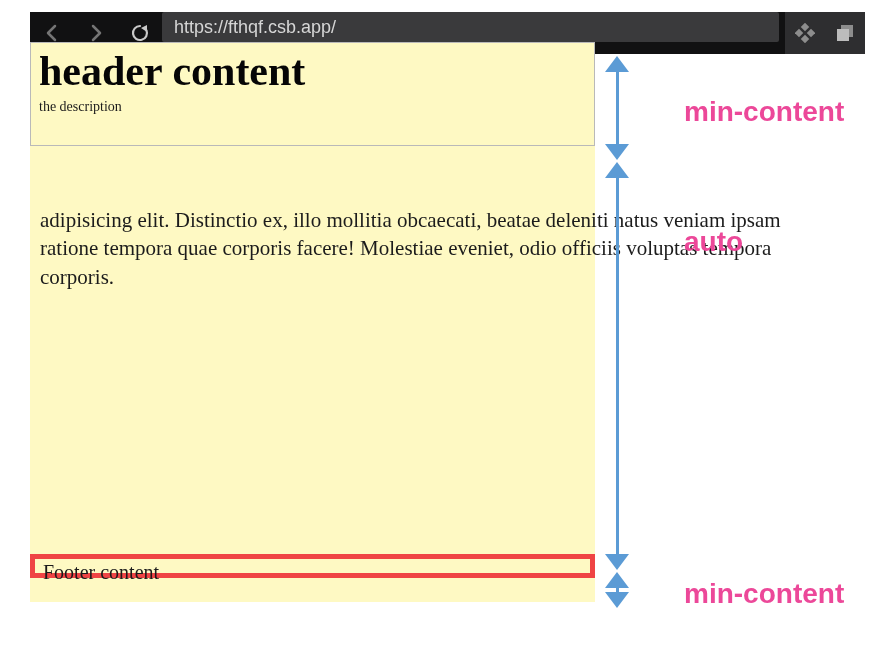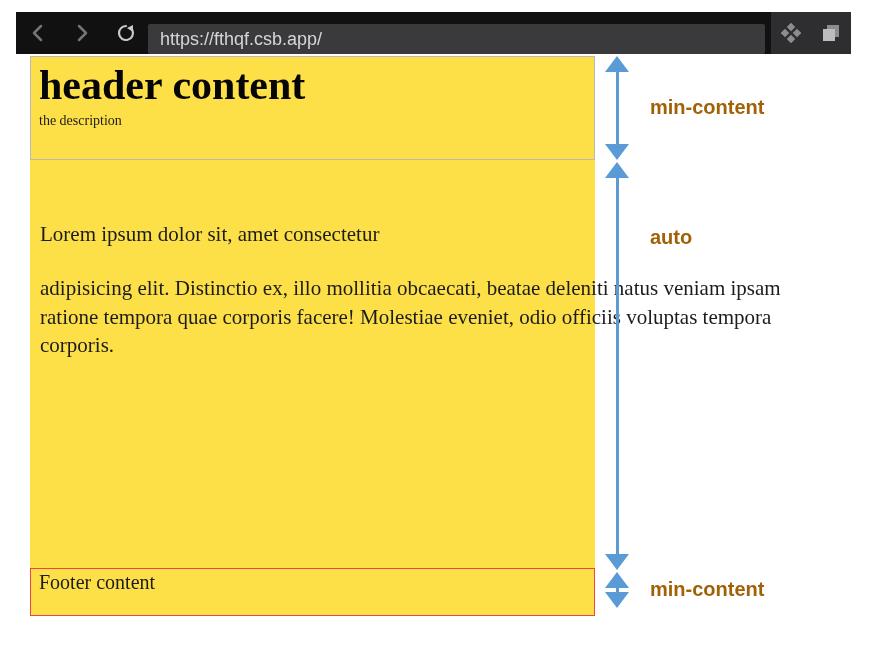--- a/index.html
+++ b/index.html
@@ -5,24 +5,24 @@
   * { box-sizing: border-box; }
   html, body {
     margin: 0; padding: 0; width: 876px; height: 662px;
     font-family: "Times New Roman", Times, serif;
     background: #fff;
   }
   .stage { position: relative; width: 876px; height: 662px; }
 
   
   .toolbar {
-    position: absolute; left: 16px; top: 12px;
+    position: absolute; left: 30px; top: 12px;
     width: 835px; height: 42px;
     background: #111112;
-    display: flex; align-items: flex-end;
+    display: flex; align-items: flex-start;
     font-family: Arial, Helvetica, sans-serif;
     color: #c9c9c9;
   }
   .tool-btn {
     width: 44px; height: 42px;
     display: flex; align-items: center; justify-content: center;
     color: #8a8a8a;
   }
   .tool-btn.light { color: #d0d0d0; }
   .tool-btn svg { display: block; }
@@ -40,23 +40,23 @@
   .right-btn {
     width: 40px; height: 42px;
     display:flex; align-items:center; justify-content:center;
     background: #111112;
   }
   .right-btn.accent { background: #2e2e30; }
   .right-btn svg { display: block; }
 
   
   .page {
-    position: absolute; left: 30px; top: 56px;
+    position: absolute; left: 30px; top: 42px;
     width: 565px; height: 560px;
-    background: #fde047;
+    background: #fef9c3;
   }
   .header-box {
     border: 1px solid #b9b9b9;
     padding: 4px 8px 10px 8px;
     width: 565px; height: 104px;
   }
   .header-box h1 {
     margin: 0 0 4px 0;
     font-weight: 700;
     font-size: 42px;
@@ -68,45 +68,45 @@
   .body-box {
     width: 565px; height: 408px;
     padding: 60px 10px 0 10px;
     font-size: 21px;
     color: #1c1c1c;
     line-height: 1.35;
   }
   .body-box .p1 { margin: 0 0 26px 0; }
   .body-box .p2 { margin: 0; width: 770px; }
   .footer-box {
-    border: 1px solid #ef4444;
-    width: 565px; height: 48px;
+    border: 5px solid #ef4444;
+    width: 565px; height: 24px;
     padding: 2px 8px;
     font-size: 20px;
     color: #1b1b1b;
   }
 
   
   .arrow-col {
     position: absolute; left: 600px; top: 56px; width: 34px; height: 556px;
   }
   .arrow { position: absolute; left: 0; width: 34px; }
   .arrow .shaft { position: absolute; left: 16px; width: 3px; background: #5b9bd5; }
   .arrow .head  { position: absolute; left: 5px; width: 0; height: 0;
                   border-left: 12px solid transparent; border-right: 12px solid transparent; }
   .arrow .head.up   { border-bottom: 16px solid #5b9bd5; }
   .arrow .head.down { border-top: 16px solid #5b9bd5; }
 
   .label {
     position: absolute;
-    left: 650px;
-    color: #a16207;
+    left: 684px;
+    color: #ec4899;
     font-family: Arial, Helvetica, sans-serif;
     font-weight: 700;
-    font-size: 20px;
+    font-size: 28px;
     white-space: nowrap;
   }
 </style>
 </head>
 <body>
 
 <div class="stage">
 
   <div class="toolbar">
     <div class="tool-btn">
@@ -143,21 +143,20 @@
       </svg>
     </div>
   </div>
 
   <div class="page">
     <div class="header-box">
       <h1>header content</h1>
       <p>the description</p>
     </div>
     <div class="body-box">
-      <p class="p1">Lorem ipsum dolor sit, amet consectetur</p>
       <p class="p2">adipisicing elit. Distinctio ex, illo mollitia obcaecati, beatae deleniti natus veniam ipsam ratione tempora quae corporis facere! Molestiae eveniet, odio officiis voluptas tempora corporis.</p>
     </div>
     <div class="footer-box">
       <span>Footer content</span>
     </div>
   </div>
 
   <div class="arrow-col">
 
     <div class="arrow" style="top:0; height:104px;">

